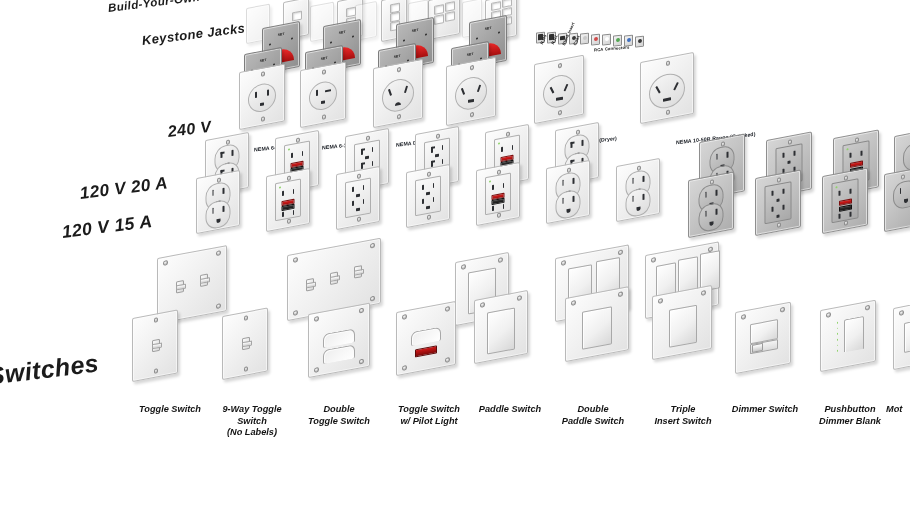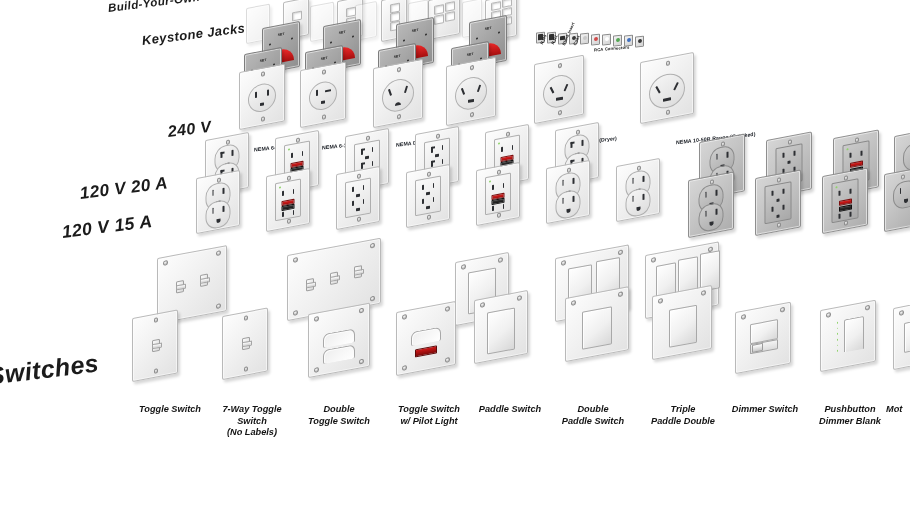--- a/index.html
+++ b/index.html
@@ -766,31 +766,31 @@
   <div class="cat-label" style="left:168px;top:123px;font-size:16px;transform:rotate(-7deg);">240 V</div>
 
   <div class="cat-label" style="left:80px;top:184px;font-size:17px;transform:rotate(-7deg);">120 V 20 A</div>
 
   <div class="cat-label" style="left:62px;top:222px;font-size:17.5px;transform:rotate(-7deg);">120 V 15 A</div>
 
   <div class="cat-label" style="left:-12px;top:362px;font-size:25px;transform:rotate(-7deg);">Switches</div>
 
   <div>
     <div class="bottom-label" style="left:122px;top:404px;width:96px;">Toggle Switch</div>
-    <div class="bottom-label" style="left:207px;top:404px;width:90px;">7-Way Toggle
+    <div class="bottom-label" style="left:207px;top:404px;width:90px;">9-Way Toggle
 Switch
 (No Labels)</div>
     <div class="bottom-label" style="left:294px;top:404px;width:90px;">Double
 Toggle Switch</div>
     <div class="bottom-label" style="left:383px;top:404px;width:92px;">Toggle Switch
 w/ Pilot Light</div>
     <div class="bottom-label" style="left:462px;top:404px;width:96px;">Paddle Switch</div>
     <div class="bottom-label" style="left:548px;top:404px;width:90px;">Double
 Paddle Switch</div>
     <div class="bottom-label" style="left:638px;top:404px;width:90px;">Triple
-Paddle Double</div>
+Insert Switch</div>
     <div class="bottom-label" style="left:720px;top:404px;width:90px;">Dimmer Switch</div>
     <div class="bottom-label" style="left:806px;top:404px;width:88px;">Pushbutton
 Dimmer Blank</div>
     <div class="bottom-label" style="left:886px;top:404px;width:40px;text-align:left;">Mot</div>
   </div>
 
 </div>
 
 </body></html>

